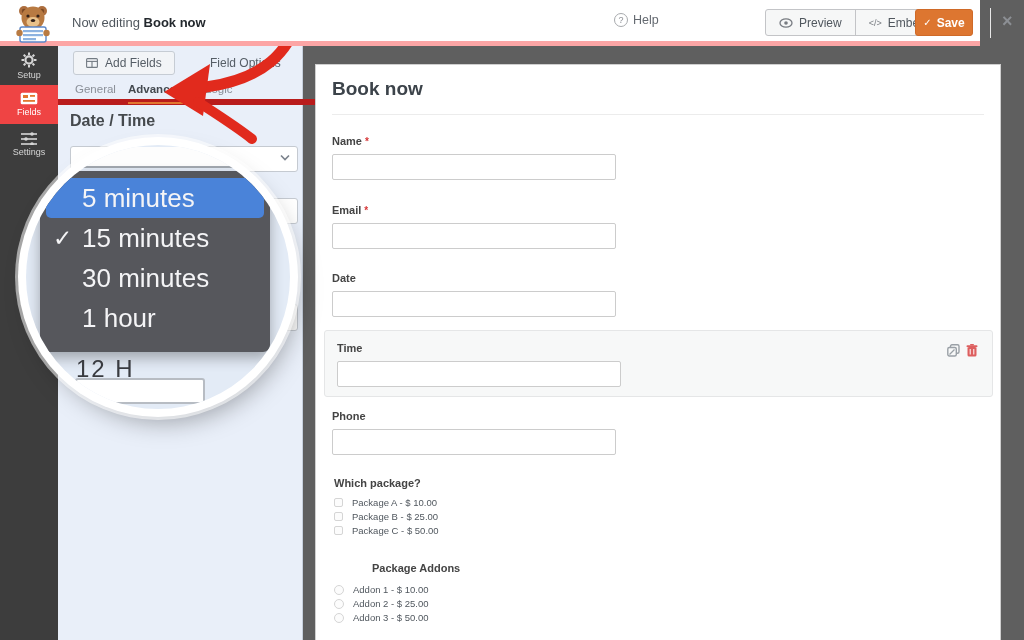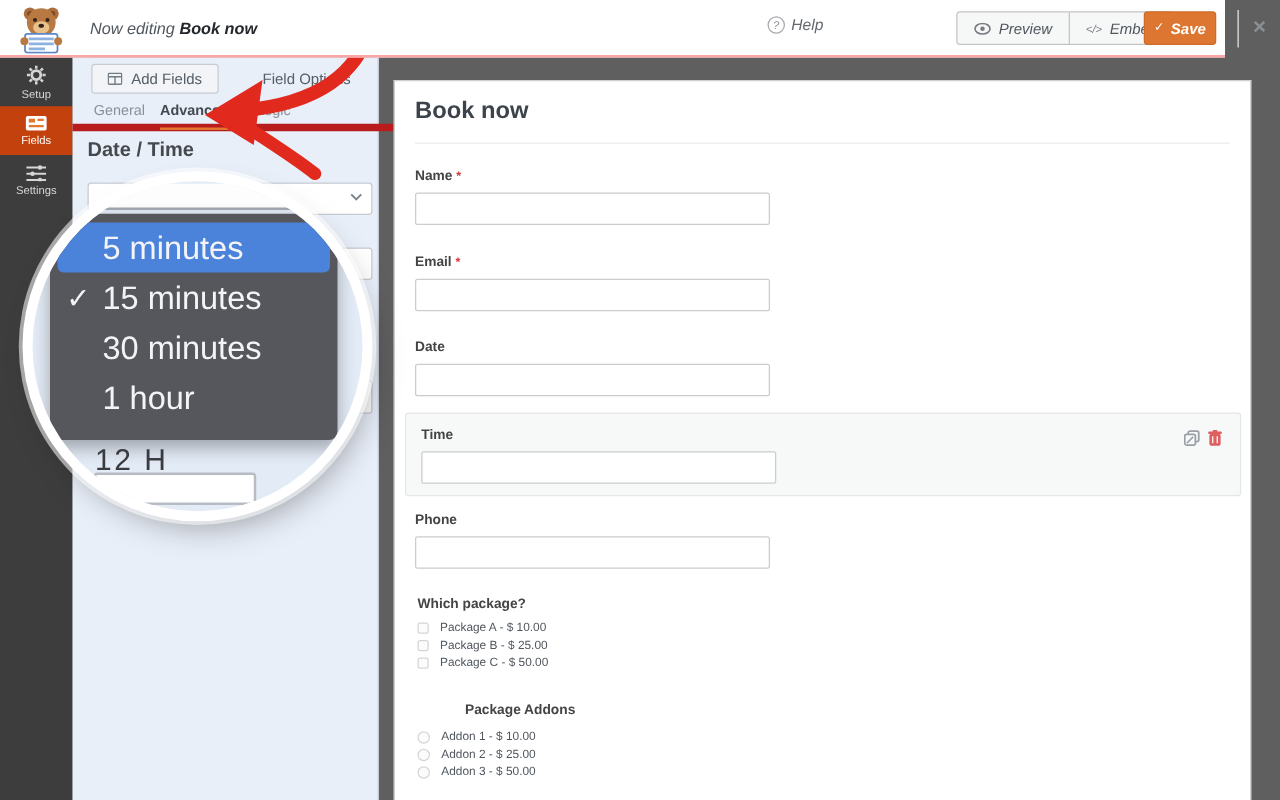--- a/index.html
+++ b/index.html
@@ -1,37 +1,37 @@
 <!DOCTYPE html>
 <html><head>
 <meta charset="utf-8">
 <style>
   * { margin:0; padding:0; box-sizing:border-box; }
   html,body { width:1024px; height:640px; overflow:hidden; }
   body { font-family:"Liberation Sans","DejaVu Sans",sans-serif; position:relative; background:#5f5f5f; }
   .abs { position:absolute; }
 
   
-  .topbar { left:0; top:0; width:980px; height:46px; background:#fff; border-bottom:2px solid #fca5a5; z-index:30;font-style:italic; }
+  .topbar { left:0; top:0; width:980px; height:46px; background:#fff; border-bottom:5px solid #fca5a5; z-index:30; }
   .bear { left:13px; top:3px; width:40px; height:40px; }
   .editing { left:72px; top:15px; font-size:13px; color:#50575e; }
   .editing b { color:#23282d; }
   .helpbtn { left:614px; top:13px; font-size:12.5px; color:#646970; display:flex; align-items:center; gap:5px; cursor:pointer; }
   .qmark { width:14px; height:14px; border:1px solid #a7aaad; border-radius:50%; font-size:9px; color:#8c8f94; display:inline-flex; align-items:center; justify-content:center; }
   .btngroup { left:765px; top:9px; height:27px; display:flex; border:1px solid #c3c4c7; border-radius:3px; background:#f6f7f7; }
   .gbtn { padding:0 13px; font-size:12px; color:#50575e; display:flex; align-items:center; gap:6px; cursor:pointer;justify-content:center; }
   .gbtn + .gbtn { border-left:1px solid #c3c4c7; }
   .savebtn { left:915px; top:9px; width:58px; height:27px; background:#dd7630; border:1px solid #cf6a28; border-radius:3px; color:#fff; font-size:12px; font-weight:bold; display:flex; align-items:center; justify-content:center; gap:5px; cursor:pointer; }
   .topdivider { left:990px; top:8px; width:1px; height:30px; background:#e8e8e8; }
   .closex { left:1002px; top:11px; font-size:18px; font-weight:bold; color:#8c8f94; cursor:pointer; }
 
   
   .sidebar { left:0; top:46px; width:58px; height:594px; background:#3d3d3d; z-index:5; }
   .sideitem { width:58px; height:39px; display:flex; flex-direction:column; align-items:center; justify-content:center; gap:2px; color:#d6d6d6; font-size:9px; cursor:pointer;text-align:center; }
-  .sideitem.active { background:#c2410c; color:#fff; }
+  .sideitem.active { background:#ef4444; color:#fff; }
 
   
   .panel { left:58px; top:46px; width:245px; height:594px; background:#e9eff9; border-right:1px solid #c7d0dd; z-index:5; }
   .addfields { position:absolute; left:15px; top:5px; height:24px; padding:0 12px; background:#f2f4f7; border:1px solid #c6ccd4; border-radius:3px; font-size:12px; color:#555d66; display:flex; align-items:center; gap:7px; cursor:pointer; }
   .fieldopts { position:absolute; left:152px; top:10px; font-size:12px; color:#555d66; cursor:pointer; }
   .subtabs { position:absolute; left:0; top:32px; width:284px; height:27px; border-bottom:6px solid #b91c1c; }
   .subtab { position:absolute; top:5px; font-size:11.5px; color:#8a8f98; cursor:pointer; padding-bottom:7px; }
   .subtab.general { left:17px; }
   .subtab.advanced { left:70px; color:#43494f; font-weight:bold; border-bottom:2px solid #e27730; }
   .subtab.logic { left:147px; }

